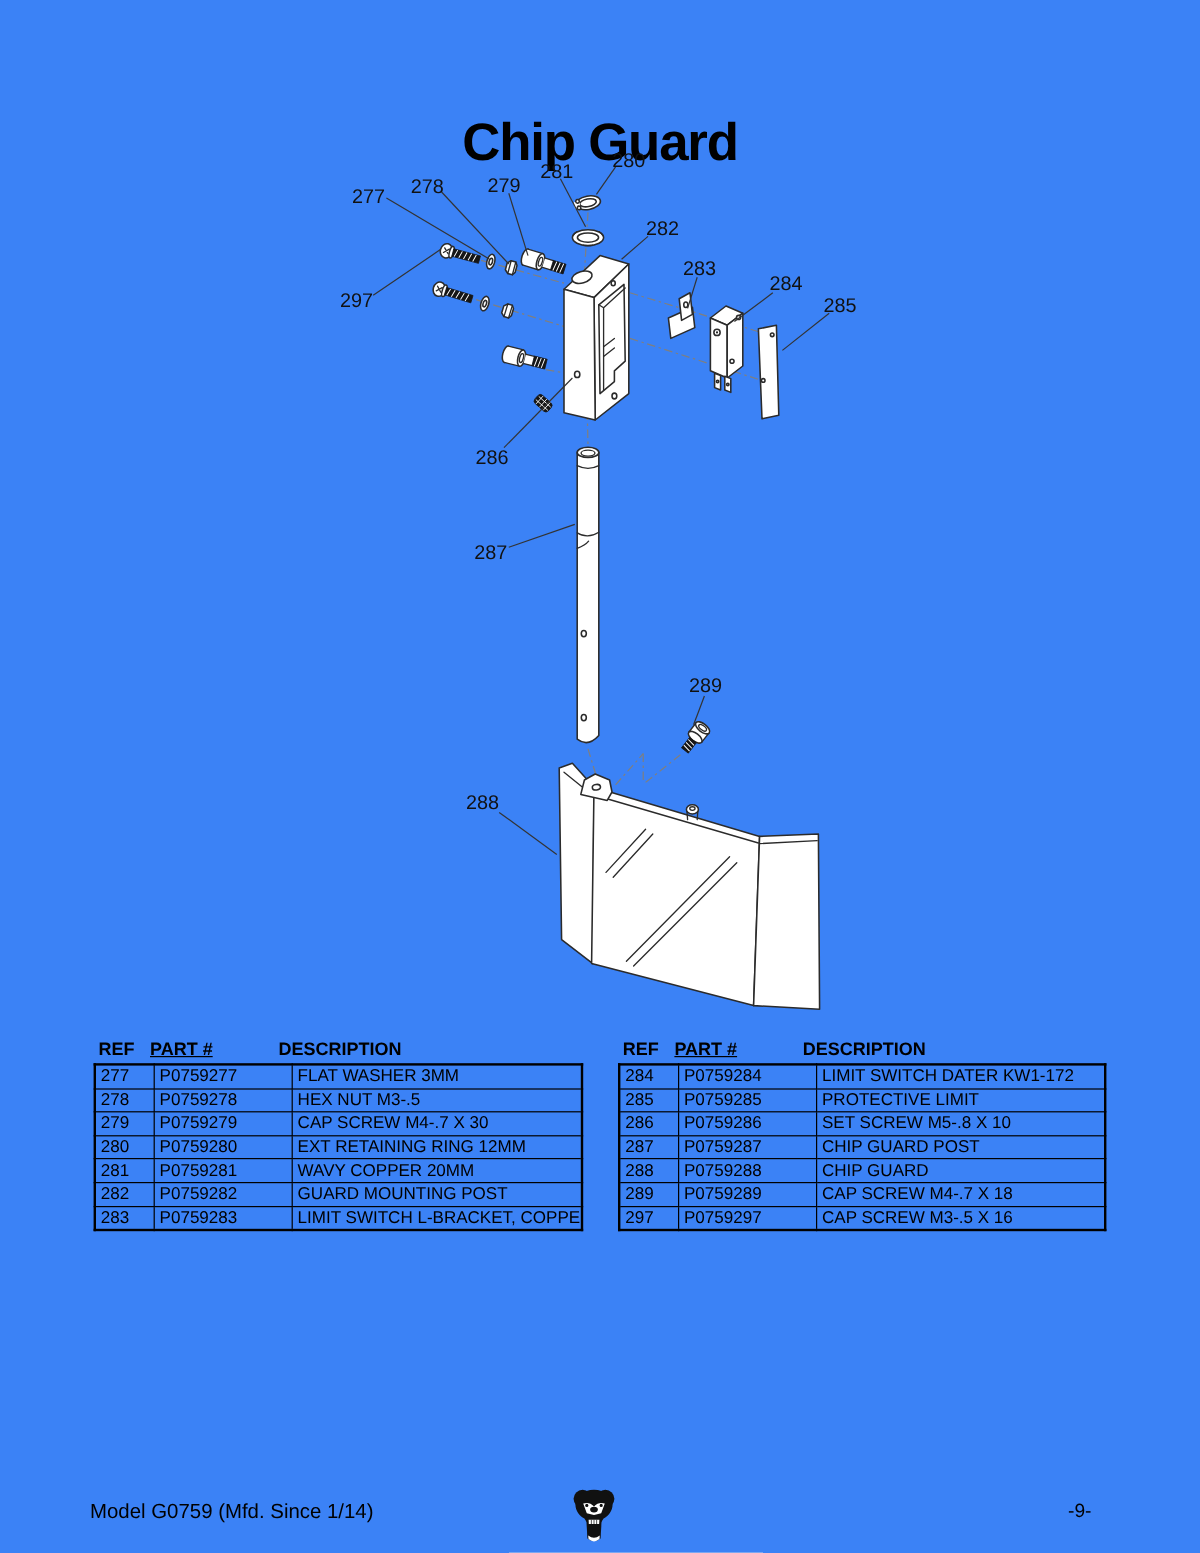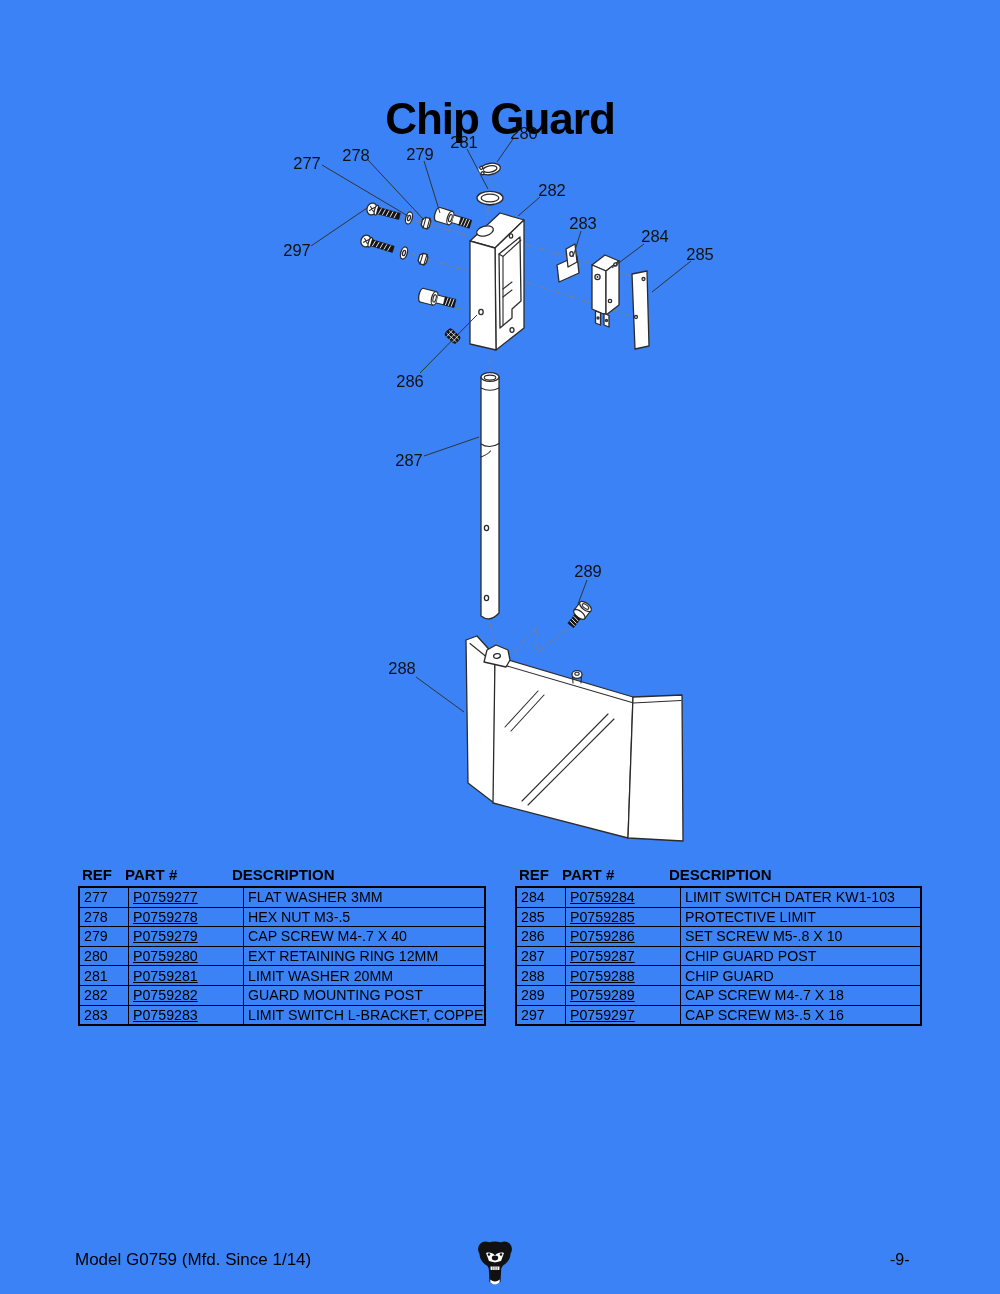--- a/index.html
+++ b/index.html
@@ -14,27 +14,27 @@
   .p{fill:#fff;stroke:#2b2b2b;stroke-width:1.3;stroke-linejoin:round;stroke-linecap:round;}
   .pn{fill:none;stroke:#2b2b2b;stroke-width:1.1;stroke-linejoin:round;stroke-linecap:round;}
   .blk{fill:#161616;stroke:#161616;stroke-width:0.6;}
   .wht{stroke:#fff;stroke-width:0.8;fill:none;}
   .tables{position:absolute;top:862px;left:0;width:100%;}
   .table-block{position:absolute;top:0;}
   .tb-left{left:78px;width:408px;}
   .tb-right{left:515px;width:407px;}
   .thead{display:flex;font-weight:bold;font-size:15px;height:24px;align-items:center;}
   .h-ref{width:47px;padding-left:4px;box-sizing:border-box;}
-  .h-part{width:107px;}
+  .h-part{width:107px;text-decoration:underline;}
   .h-desc{flex:1;}
   table.parts{border-collapse:collapse;border:2px solid #000;table-layout:fixed;width:100%;}
   table.parts td{border:1.6px solid #000;height:18.6px;font-size:14.2px;
         padding:0 2px 0 4px;white-space:nowrap;overflow:hidden;vertical-align:middle;}
   td.c-ref{width:42px;}
-  td.c-part{width:108px;text-decoration:underline;}
+  td.c-part{width:108px;}
   .footer{position:absolute;top:1236px;left:0;width:100%;height:60px;}
   .footer-model{position:absolute;left:75px;top:14px;font-size:17px;}
   .footer-page{position:absolute;left:890px;top:15px;font-size:16px;}
   .footer-logo{position:absolute;left:477px;top:4px;}
 </style>
 </head>
 <body>
 
 <div class="page">
 
@@ -256,31 +256,31 @@
           <td>FLAT WASHER 3MM</td>
         </tr>
         <tr>
           <td class="c-ref">278</td>
           <td class="c-part">P0759278</td>
           <td>HEX NUT M3-.5</td>
         </tr>
         <tr>
           <td class="c-ref">279</td>
           <td class="c-part">P0759279</td>
-          <td>CAP SCREW M4-.7 X 40</td>
+          <td>CAP SCREW M4-.7 X 30</td>
         </tr>
         <tr>
           <td class="c-ref">280</td>
           <td class="c-part">P0759280</td>
           <td>EXT RETAINING RING 12MM</td>
         </tr>
         <tr>
           <td class="c-ref">281</td>
           <td class="c-part">P0759281</td>
-          <td>LIMIT WASHER 20MM</td>
+          <td>WAVY COPPER 20MM</td>
         </tr>
         <tr>
           <td class="c-ref">282</td>
           <td class="c-part">P0759282</td>
           <td>GUARD MOUNTING POST</td>
         </tr>
         <tr>
           <td class="c-ref">283</td>
           <td class="c-part">P0759283</td>
           <td>LIMIT SWITCH L-BRACKET, COPPER</td>
@@ -293,21 +293,21 @@
       <div class="thead">
         <span class="h-ref">REF</span>
         <span class="h-part">PART #</span>
         <span class="h-desc">DESCRIPTION</span>
       </div>
       <table class="parts">
         <tbody>
             <tr>
           <td class="c-ref">284</td>
           <td class="c-part">P0759284</td>
-          <td>LIMIT SWITCH DATER KW1-103</td>
+          <td>LIMIT SWITCH DATER KW1-172</td>
         </tr>
         <tr>
           <td class="c-ref">285</td>
           <td class="c-part">P0759285</td>
           <td>PROTECTIVE LIMIT</td>
         </tr>
         <tr>
           <td class="c-ref">286</td>
           <td class="c-part">P0759286</td>
           <td>SET SCREW M5-.8 X 10</td>

